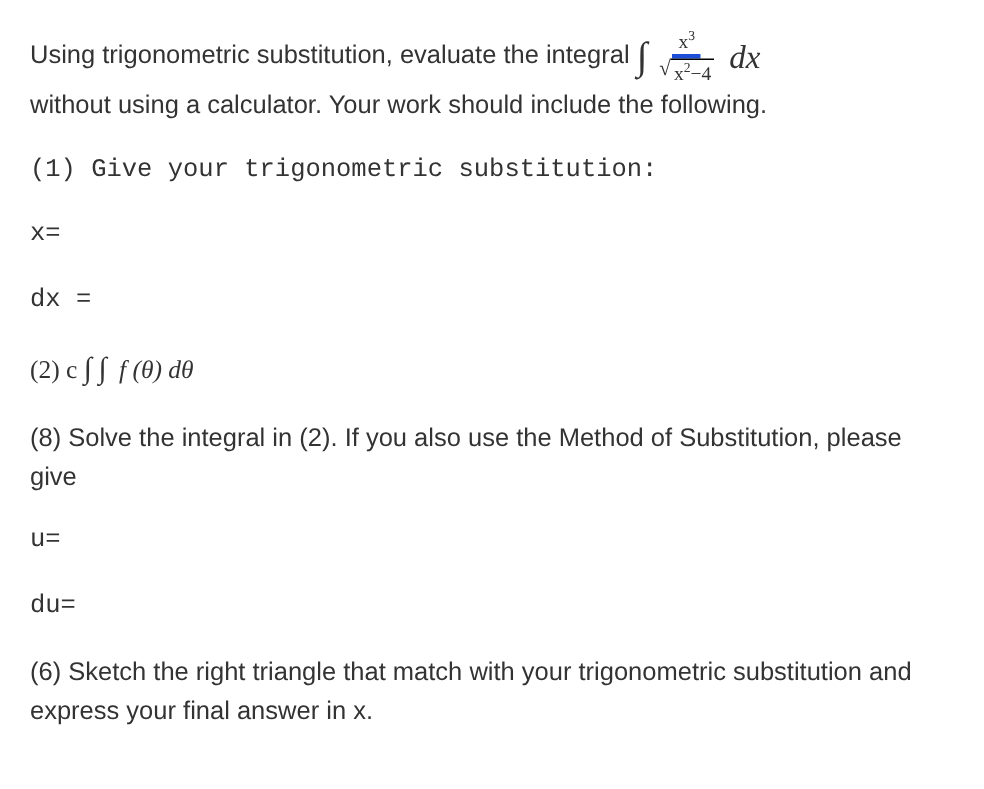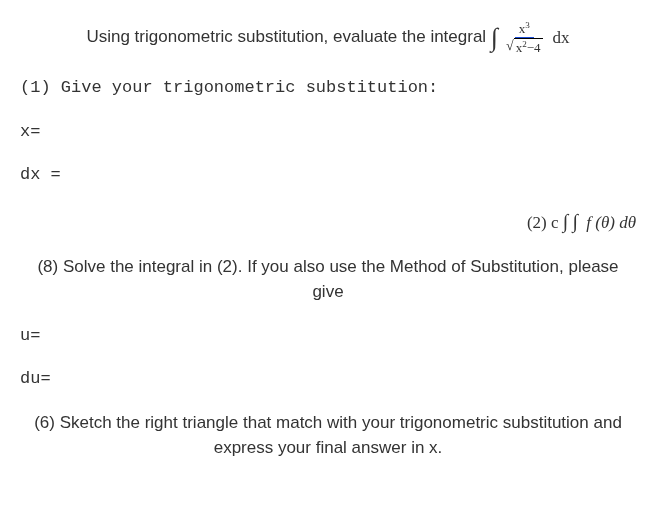--- a/index.html
+++ b/index.html
@@ -8,21 +8,20 @@
       font-family: 'Segoe UI', Arial, sans-serif;
       font-size: 17px;
       color: #333;
       line-height: 1.5;
       width: 656px;
       box-sizing: border-box;
       background: #fff;
     }
     .para {
       margin-bottom: 18px;
-      text-align: center;
     }
     .math-inline {
       font-family: 'Cambria Math', 'Times New Roman', serif;
     }
     .integral {
       display: inline-flex;
       align-items: center;
       vertical-align: middle;
       font-family: 'Cambria Math', 'Times New Roman', serif;
     }
@@ -32,51 +31,51 @@
     }
     .frac {
       display: inline-flex;
       flex-direction: column;
       align-items: center;
       font-size: 13px;
       line-height: 1.1;
       vertical-align: middle;
     }
     .frac .num {
-      border-bottom: 1px solid #1d4ed8;
+      border-bottom: 3px solid #1d4ed8;
       padding: 0 4px;
     }
     .frac .den {
       padding: 0 4px;
     }
     .sqrt {
       display: inline-flex;
       align-items: flex-start;
     }
     .sqrt-sign {
       font-size: 14px;
     }
     .sqrt-body {
       border-top: 1px solid #000000;
       padding: 0 2px;
     }
     sup {
       font-size: 0.7em;
     }
     .dx {
-      font-size: 17px;
+      font-style: italic;
+      font-size: 22px;
       margin-left: 6px;
     }
     .row {
       margin-bottom: 18px;
       font-family: Liberation Mono, monospace;
     }
     .theta-line {
       font-family: 'Cambria Math', 'Times New Roman', serif;
-      text-align: right;
     }
   </style>
 </head>
 <body>
 
 <div class="para">
   <span>Using trigonometric substitution, evaluate the integral </span>
   <span class="integral">
     <span class="int-sign">∫</span>
     <span class="frac">
@@ -88,20 +87,21 @@
           <span class="sqrt-sign">√</span>
           <span class="sqrt-body">
             <span>x</span><sup>2</sup><span>−4</span>
           </span>
         </span>
       </span>
     </span>
     <span class="dx">dx</span>
   </span>
   <br>
+  <span>without using a calculator.  Your work should include  the following.</span>
 </div>
 
 <div class="row">(1) Give your trigonometric substitution:</div>
 
 <div class="row">x=</div>
 
 <div class="row">dx =</div>
 
 <div class="row theta-line">
   <span>(2) c  </span>

